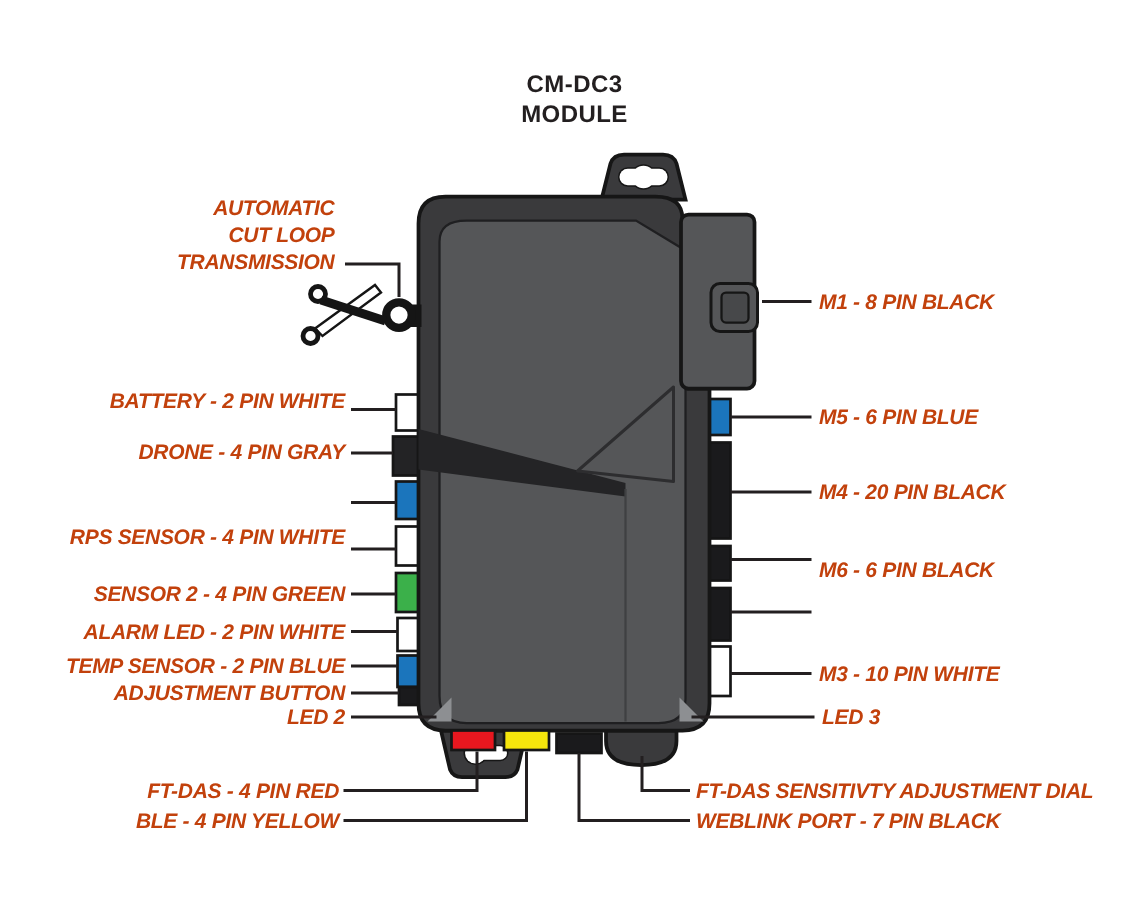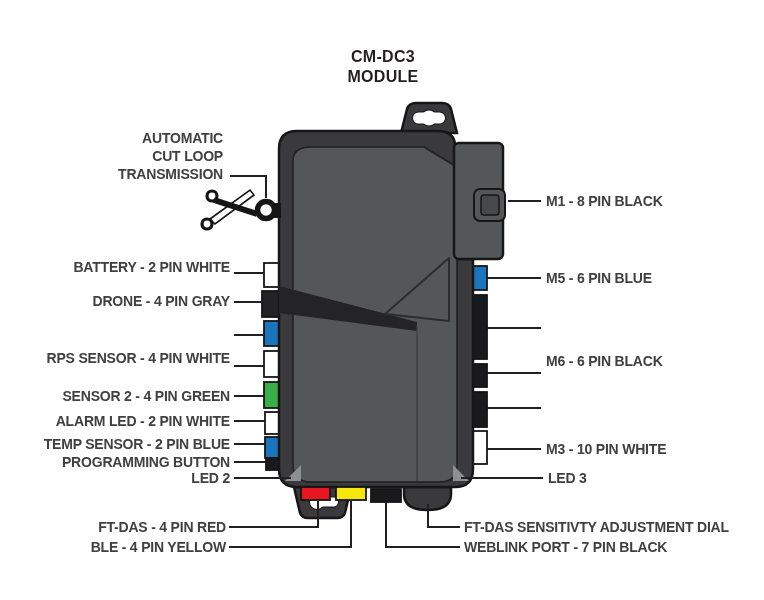--- a/index.html
+++ b/index.html
@@ -1,20 +1,20 @@
 <!DOCTYPE html>
 <html><head>
 <meta charset="utf-8">
 <style>
   html,body{margin:0;padding:0;background:#fff;}
   #page{position:relative;width:764px;height:600px;background:#ffffff;overflow:hidden;
         font-family:"Liberation Sans","DejaVu Sans",sans-serif;}
   #art{position:absolute;left:0;top:0;}
-  .lbl{position:absolute;font-weight:bold;font-size:14px;line-height:1.15;color:#404040;
-       white-space:nowrap;letter-spacing:-0.2px;transform:translateY(-50%);}
+  .lbl{position:absolute;font-weight:bold;font-size:14px;line-height:1.15;color:#c2410c;
+       white-space:nowrap;letter-spacing:-0.2px;transform:translateY(-50%);font-style:italic;}
   .lbl.ralign{text-align:right;}
   .lbl.block{transform:none;line-height:18px;}
   #title{position:absolute;left:283px;top:47px;width:200px;text-align:center;
          font-weight:bold;font-size:16px;line-height:20px;color:#231f20;letter-spacing:0.3px;}
 </style>
 </head>
 <body>
 
 <div id="page">
 
@@ -123,26 +123,27 @@
     <div>CUT LOOP</div>
     <div>TRANSMISSION</div>
   </div>
 
   <div class="lbl ralign" style="right:534px;top:267px;">BATTERY - 2 PIN WHITE</div>
   <div class="lbl ralign" style="right:534px;top:301px;">DRONE - 4 PIN GRAY</div>
   <div class="lbl ralign" style="right:534px;top:358px;">RPS SENSOR - 4 PIN WHITE</div>
   <div class="lbl ralign" style="right:534px;top:396px;">SENSOR 2 - 4 PIN GREEN</div>
   <div class="lbl ralign" style="right:534px;top:421px;">ALARM LED - 2 PIN WHITE</div>
   <div class="lbl ralign" style="right:534px;top:444px;">TEMP SENSOR - 2 PIN BLUE</div>
-  <div class="lbl ralign" style="right:534px;top:462px;">PROGRAMMING BUTTON</div>
+  <div class="lbl ralign" style="right:534px;top:462px;">ADJUSTMENT BUTTON</div>
   <div class="lbl ralign" style="right:534px;top:478px;">LED 2</div>
   <div class="lbl ralign" style="right:538px;top:527px;">FT-DAS - 4 PIN RED</div>
   <div class="lbl ralign" style="right:538px;top:547px;">BLE - 4 PIN YELLOW</div>
 
   <div class="lbl" style="left:546px;top:201px;">M1 - 8 PIN BLACK</div>
   <div class="lbl" style="left:546px;top:278px;">M5 - 6 PIN BLUE</div>
-  <div class="lbl" style="left:546px;top:361px;">M6 - 6 PIN BLACK</div>
+  <div class="lbl" style="left:546px;top:328px;">M4 - 20 PIN BLACK</div>
+  <div class="lbl" style="left:546px;top:380px;">M6 - 6 PIN BLACK</div>
   <div class="lbl" style="left:546px;top:449px;">M3 - 10 PIN WHITE</div>
   <div class="lbl" style="left:548px;top:478px;">LED 3</div>
   <div class="lbl" style="left:464px;top:527px;">FT-DAS SENSITIVTY ADJUSTMENT DIAL</div>
   <div class="lbl" style="left:464px;top:547px;">WEBLINK PORT - 7 PIN BLACK</div>
 
 </div>
 
 </body></html>

